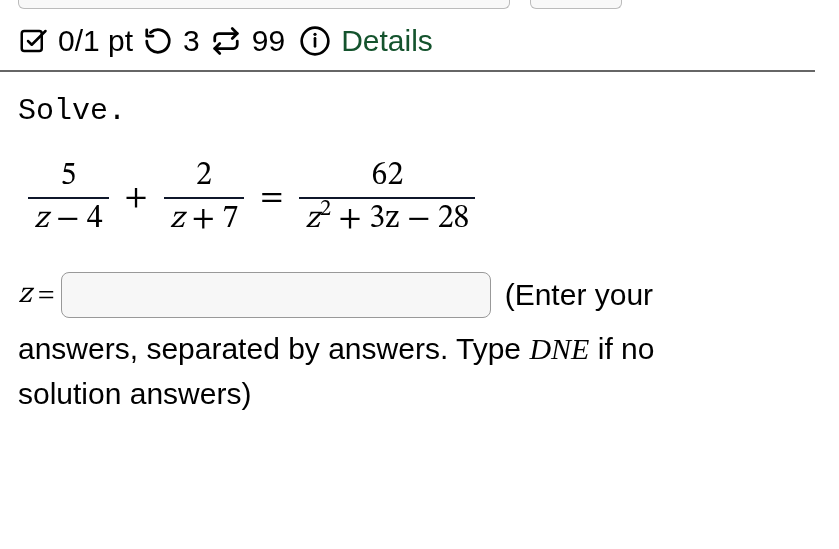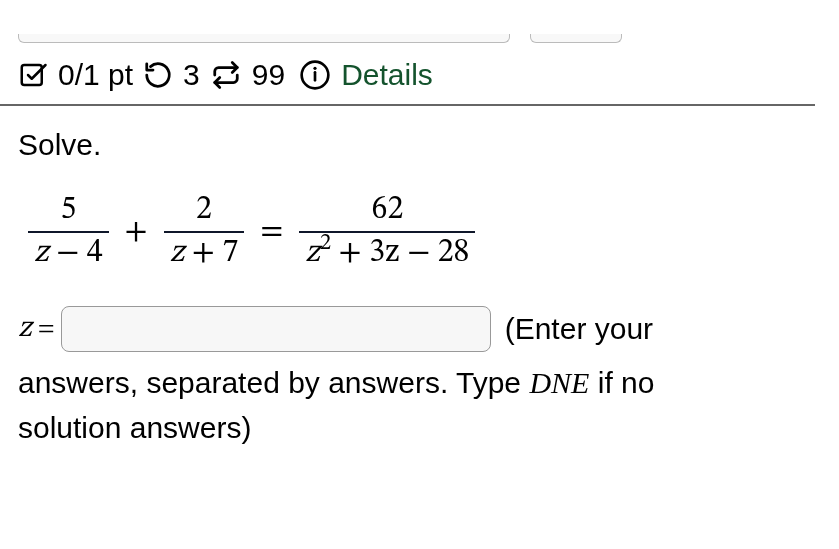--- a/index.html
+++ b/index.html
@@ -8,21 +8,20 @@
     padding: 0;
     font-family: Arial, Helvetica, sans-serif;
     font-size: 28px;
     color: #000;
     width: 839px;
     background: #fff;
   }
   .container {
     width: 815px;
     padding: 0;
-    margin-top: 34px;
   }
   .top-tabs {
     height: 10px;
     border-bottom: none;
     position: relative;
   }
   .top-tabs::before, .top-tabs::after {
     content: "";
     position: absolute;
     top: 0;
@@ -47,20 +46,21 @@
     font-size: 30px;
     color: #14532d;
     cursor: pointer;
   }
   .content {
     padding: 22px 18px 10px 18px;
   }
   .instruction {
     font-size: 30px;
     margin-bottom: 30px;
+    font-family: Liberation Mono, monospace;
   }
   .equation {
     font-family: "Cambria Math", "STIX Two Math", "Latin Modern Math", Georgia, serif;
     font-size: 32px;
     display: flex;
     align-items: center;
     gap: 14px;
     margin-left: 10px;
     margin-bottom: 34px;
   }

